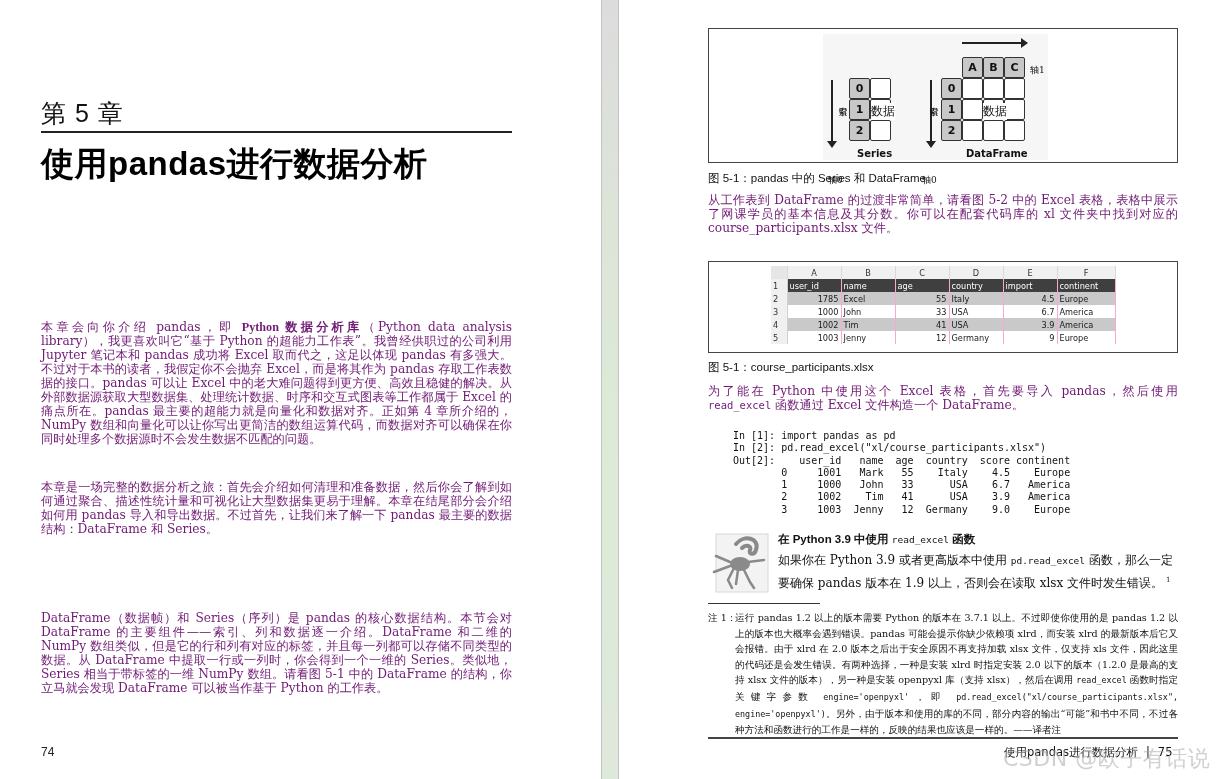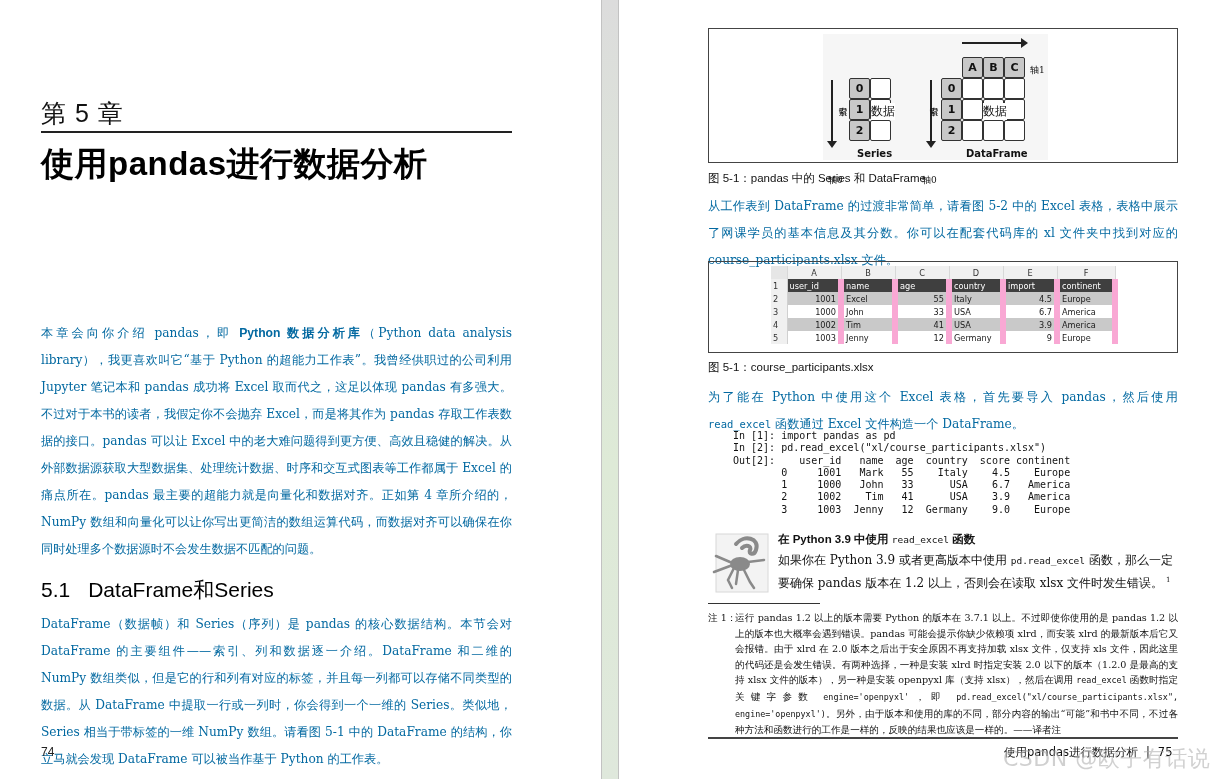--- a/index.html
+++ b/index.html
@@ -12,22 +12,22 @@
     position: absolute; left: 601px; top: 0; width: 18px; height: 779px;
     background: linear-gradient(to bottom, #dcdcdc 0%, #dde6d8 35%, #deead7 60%, #dfe8dc 100%);
     border-left: 1px solid #c2c2c2; border-right: 1px solid #c2c2c2;
   }
 
   
   .chapter-label { position: absolute; left: 41px; top: 97px; font-family: "Liberation Sans", sans-serif; font-size: 25px; color: #111; letter-spacing: 1px; }
   .chapter-rule { position: absolute; left: 41px; top: 131px; width: 471px; height: 1.5px; background: #222; }
   .chapter-title { position: absolute; left: 41px; top: 142px; font-family: "Liberation Sans", sans-serif; font-weight: bold; font-size: 33px; color: #000; letter-spacing: 0.5px; }
 
-  .para { position: absolute; font-size: 12.2px; line-height: 27px; text-align: justify; color: #0369a1; }
-  .para b { font-family: Liberation Sans, sans-serif; font-weight: bold; }
+  .para { position: absolute; font-size: 12.2px; line-height: 14px; text-align: justify; color: #701a75; }
+  .para b { font-family: Liberation Serif, serif; font-weight: bold; }
   .para-intro { left: 41px; top: 320px; width: 471px; }
   .para-journey { left: 41px; top: 480px; width: 471px; }
   .para-df { left: 41px; top: 611px; width: 471px; }
 
   .section-title { position: absolute; left: 41px; top: 576px; font-family: "Liberation Sans", sans-serif; font-size: 21px; color: #000; }
   .section-title .num { margin-right: 18px; }
 
   .page-num-left { position: absolute; left: 41px; top: 745px; font-family: "Liberation Sans", sans-serif; font-size: 12px; color: #222; }
 
   
@@ -48,21 +48,21 @@
   .caption { position: absolute; font-family: Liberation Sans, sans-serif; font-size: 11.5px; color: #111; }
   .caption-fig1 { left: 708px; top: 171px; }
   .caption-fig2 { left: 708px; top: 360px; }
 
   .para-r1 { left: 708px; top: 193px; width: 470px; }
   .para-r2 { left: 708px; top: 384px; width: 470px; }
   .mono { font-family: "DejaVu Sans Mono", "Liberation Mono", monospace; font-size: 10.5px; }
 
   .fig2-box { position: absolute; left: 708px; top: 261px; width: 470px; height: 92px; border: 1.5px solid #444; }
   .excel { position: absolute; left: 771px; top: 266px; border-collapse: collapse; font-family: "DejaVu Sans", sans-serif; font-size: 8.2px; }
-  .excel td { height: 13px; padding: 0 2px; white-space: nowrap; border-right: 6px solid #f9a8d4; }
+  .excel td { height: 13px; padding: 0 2px; white-space: nowrap; border-right: 1px solid #f9a8d4; }
   .excel .hdr td { background: #f0f0f0; color: #333; text-align: center; border-right: 1px solid #d8d8d8; }
   .excel .rn { background: #f0f0f0; color: #333; width: 16px; text-align: left; border-right: 1px solid #d0d0d0; }
   .excel .dark td.c { background: #3f3f3f; color: #fff; }
   .excel .shade td.c { background: #c9c9c9; }
   .excel .white td.c { background: #ffffff; }
   .excel .num { text-align: right; }
 
   .code { position: absolute; left: 733px; top: 430px; font-family: "DejaVu Sans Mono", "Liberation Mono", monospace; font-size: 10px; line-height: 12.3px; white-space: pre; color: #111; }
 
   .scorpion { position: absolute; left: 710px; top: 532px; width: 64px; height: 62px; }
@@ -87,22 +87,22 @@
 </head>
 <body>
 
 <div class="page page-left">
   <div class="chapter-label">第 5 章</div>
   <div class="chapter-rule"></div>
   <div class="chapter-title">使用pandas进行数据分析</div>
 
   <div class="para para-intro"><span>本章会向你介绍 pandas，即 </span><b>Python 数据分析库</b><span>（Python data analysis library），我更喜欢叫它“基于 Python 的超能力工作表”。我曾经供职过的公司利用 Jupyter 笔记本和 pandas 成功将 Excel 取而代之，这足以体现 pandas 有多强大。不过对于本书的读者，我假定你不会抛弃 Excel，而是将其作为 pandas 存取工作表数据的接口。pandas 可以让 Excel 中的老大难问题得到更方便、高效且稳健的解决。从外部数据源获取大型数据集、处理统计数据、时序和交互式图表等工作都属于 Excel 的痛点所在。pandas 最主要的超能力就是向量化和数据对齐。正如第 4 章所介绍的，NumPy 数组和向量化可以让你写出更简洁的数组运算代码，而数据对齐可以确保在你同时处理多个数据源时不会发生数据不匹配的问题。</span></div>
 
-
-  <div class="section-title"><span class="num">5.1</span><span>DataFrame和Series</span></div>
+  <div class="para para-journey">本章是一场完整的数据分析之旅：首先会介绍如何清理和准备数据，然后你会了解到如何通过聚合、描述性统计量和可视化让大型数据集更易于理解。本章在结尾部分会介绍如何用 pandas 导入和导出数据。不过首先，让我们来了解一下 pandas 最主要的数据结构：DataFrame 和 Series。</div>
+
 
   <div class="para para-df">DataFrame（数据帧）和 Series（序列）是 pandas 的核心数据结构。本节会对 DataFrame 的主要组件——索引、列和数据逐一介绍。DataFrame 和二维的 NumPy 数组类似，但是它的行和列有对应的标签，并且每一列都可以存储不同类型的数据。从 DataFrame 中提取一行或一列时，你会得到一个一维的 Series。类似地，Series 相当于带标签的一维 NumPy 数组。请看图 5-1 中的 DataFrame 的结构，你立马就会发现 DataFrame 可以被当作基于 Python 的工作表。</div>
 
   <div class="page-num-left">74</div>
 </div>
 
 <div class="gutter"></div>
 
 <div>
 
@@ -167,21 +167,21 @@
       <td class="rn">1</td>
       <td class="c">user_id</td>
       <td class="c">name</td>
       <td class="c">age</td>
       <td class="c">country</td>
       <td class="c">import</td>
       <td class="c">continent</td>
     </tr>
     <tr class="shade">
       <td class="rn">2</td>
-      <td class="c num">1001</td>
+      <td class="c num">1785</td>
       <td class="c">Excel</td>
       <td class="c num">55</td>
       <td class="c">Italy</td>
       <td class="c num">4.5</td>
       <td class="c">Europe</td>
     </tr>
     <tr class="white">
       <td class="rn">3</td>
       <td class="c num">1000</td>
       <td class="c">John</td>
@@ -218,21 +218,21 @@
   <div class="code"><div>In [1]: import pandas as pd</div><div>In [2]: pd.read_excel("xl/course_participants.xlsx")</div><div>Out[2]:    user_id   name  age  country  score continent</div><div>        0     1001   Mark   55    Italy    4.5    Europe</div><div>        1     1000   John   33      USA    6.7   America</div><div>        2     1002    Tim   41      USA    3.9   America</div><div>        3     1003  Jenny   12  Germany    9.0    Europe</div></div>
 
   <svg class="scorpion" viewBox="0 0 64 62">
     <rect x="0" y="0" width="64" height="62" fill="#ffffff"></rect>
     <rect x="6" y="2" width="52" height="58" fill="#f3f3f3" stroke="#d8d8d8" stroke-width="1"></rect>
     <path d="M26 12 C34 2, 50 6, 46 18 C44 24, 38 22, 40 18 C42 14, 36 12, 32 16" fill="none" stroke="#8a8a8a" stroke-width="4" stroke-linecap="round"></path>
     <ellipse cx="30" cy="32" rx="10" ry="7" fill="#8a8a8a"></ellipse>
     <path d="M24 36 L18 48 L22 56 M34 38 L40 50 L44 56 M28 38 L26 52 M20 30 L6 24 M20 34 L4 40 M38 30 L54 28" fill="none" stroke="#8a8a8a" stroke-width="2.5" stroke-linecap="round"></path>
   </svg>
   <div class="note-title"><span>在 Python 3.9 中使用 </span><span class="mono">read_excel</span><span> 函数</span></div>
-  <div class="note-body"><span>如果你在 Python 3.9 或者更高版本中使用 </span><span class="mono">pd.read_excel</span><span> 函数，那么一定要确保 pandas 版本在 1.2 以上，否则会在读取 xlsx 文件时发生错误。</span><span class="sup">1</span></div>
+  <div class="note-body"><span>如果你在 Python 3.9 或者更高版本中使用 </span><span class="mono">pd.read_excel</span><span> 函数，那么一定要确保 pandas 版本在 1.9 以上，否则会在读取 xlsx 文件时发生错误。</span><span class="sup">1</span></div>
 
   <div class="footnote-rule"></div>
   <div class="footnote">
     <span class="fn-label">注 1：</span>
     <span class="fn-text"><span>运行 pandas 1.2 以上的版本需要 Python 的版本在 3.7.1 以上。不过即使你使用的是 pandas 1.2 以上的版本也大概率会遇到错误。pandas 可能会提示你缺少依赖项 xlrd，而安装 xlrd 的最新版本后它又会报错。由于 xlrd 在 2.0 版本之后出于安全原因不再支持加载 xlsx 文件，仅支持 xls 文件，因此这里的代码还是会发生错误。有两种选择，一种是安装 xlrd 时指定安装 2.0 以下的版本（1.2.0 是最高的支持 xlsx 文件的版本），另一种是安装 openpyxl 库（支持 xlsx），然后在调用 </span><span class="mono">read_excel</span><span> 函数时指定关键字参数 </span><span class="mono">engine='openpyxl'</span><span>，即 </span><span class="mono">pd.read_excel("xl/course_participants.xlsx", engine='openpyxl')</span><span>。另外，由于版本和使用的库的不同，部分内容的输出“可能”和书中不同，不过各种方法和函数进行的工作是一样的，反映的结果也应该是一样的。——译者注</span></span>
   </div>
 
   <div class="footer-rule"></div>
   <div class="footer-text"><span>使用pandas进行数据分析</span><span class="sep">|</span><span>75</span></div>
 

